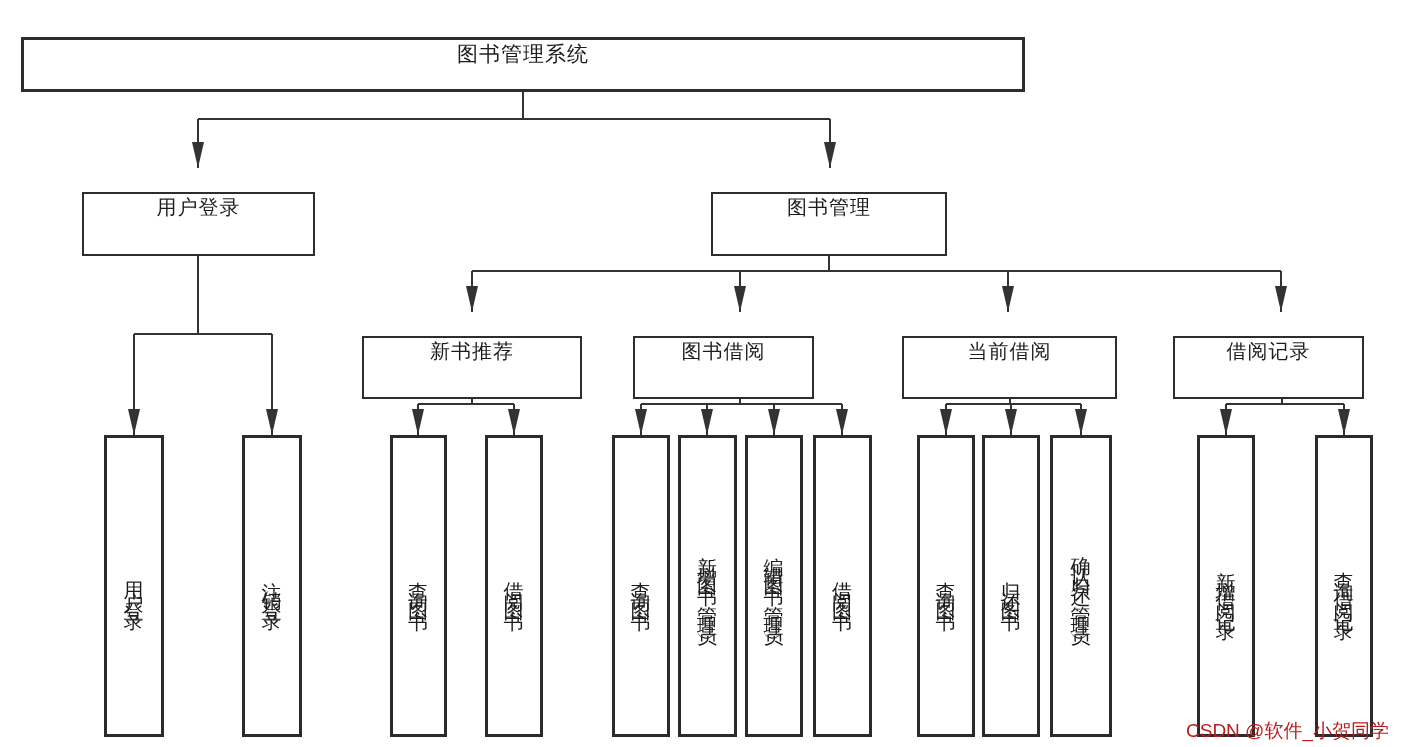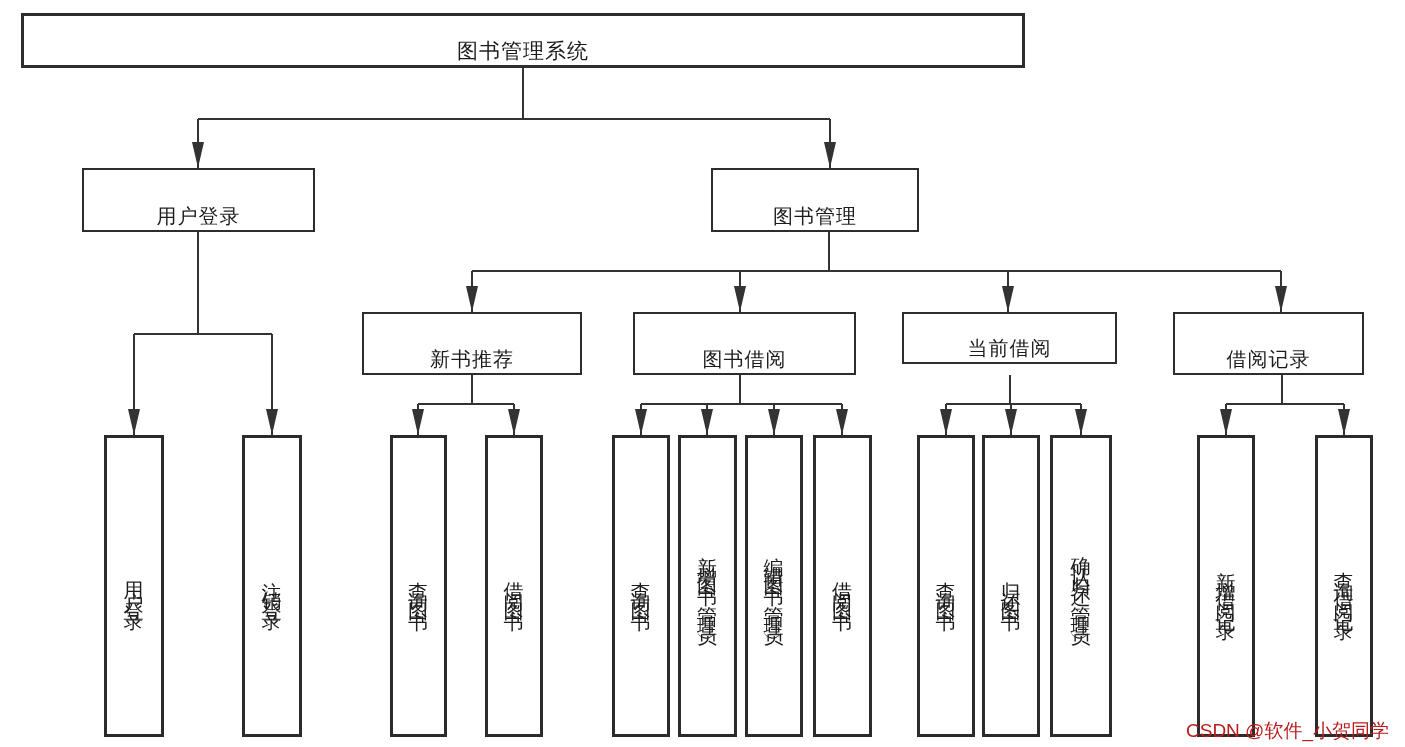--- a/index.html
+++ b/index.html
@@ -18,26 +18,27 @@
     position: absolute;
     left: 0; top: 0;
     width: 1405px; height: 747px;
     pointer-events: none;
   }
   .node {
     position: absolute;
     background: #ffffff;
     border: 2px solid #2d2d2d;
     display: flex;
-    align-items: flex-end;
+    align-items: flex-start;
     justify-content: center;
     color: #1c1c1c;
     font-size: 20px;
     letter-spacing: 1px;
     z-index: 2;
+    margin-top: 24px;
   }
   .node.root { border-width: 3px; font-size: 21px; }
   .vnode {
     position: absolute;
     background: #ffffff;
     border: 3px solid #2b2b2b;
     display: flex;
     align-items: center;
     justify-content: center;
     color: #1c1c1c;
@@ -117,31 +118,31 @@
     </g>
   </svg>
 
   <div class="node root" style="left:21px; top:13px; width:1004px; height:55px;">
     <span>图书管理系统</span>
   </div>
 
   <div class="node" style="left:82px; top:168px; width:233px; height:64px;">
     <span>用户登录</span>
   </div>
-  <div class="node" style="left:711px; top:168px; width:208px; height:64px;">
+  <div class="node" style="left:711px; top:168px; width:236px; height:64px;">
     <span>图书管理</span>
   </div>
 
   <div class="node" style="left:362px; top:312px; width:220px; height:63px;">
     <span>新书推荐</span>
   </div>
-  <div class="node" style="left:633px; top:312px; width:223px; height:63px;">
+  <div class="node" style="left:633px; top:312px; width:181px; height:63px;">
     <span>图书借阅</span>
   </div>
-  <div class="node" style="left:902px; top:312px; width:215px; height:52px;">
+  <div class="node" style="left:902px; top:312px; width:215px; height:63px;">
     <span>当前借阅</span>
   </div>
   <div class="node" style="left:1173px; top:312px; width:191px; height:63px;">
     <span>借阅记录</span>
   </div>
 
   <div class="vnode" style="left:104px; width:60px;">
     <span>用户登录</span>
   </div>
   <div class="vnode" style="left:242px; width:60px;">

